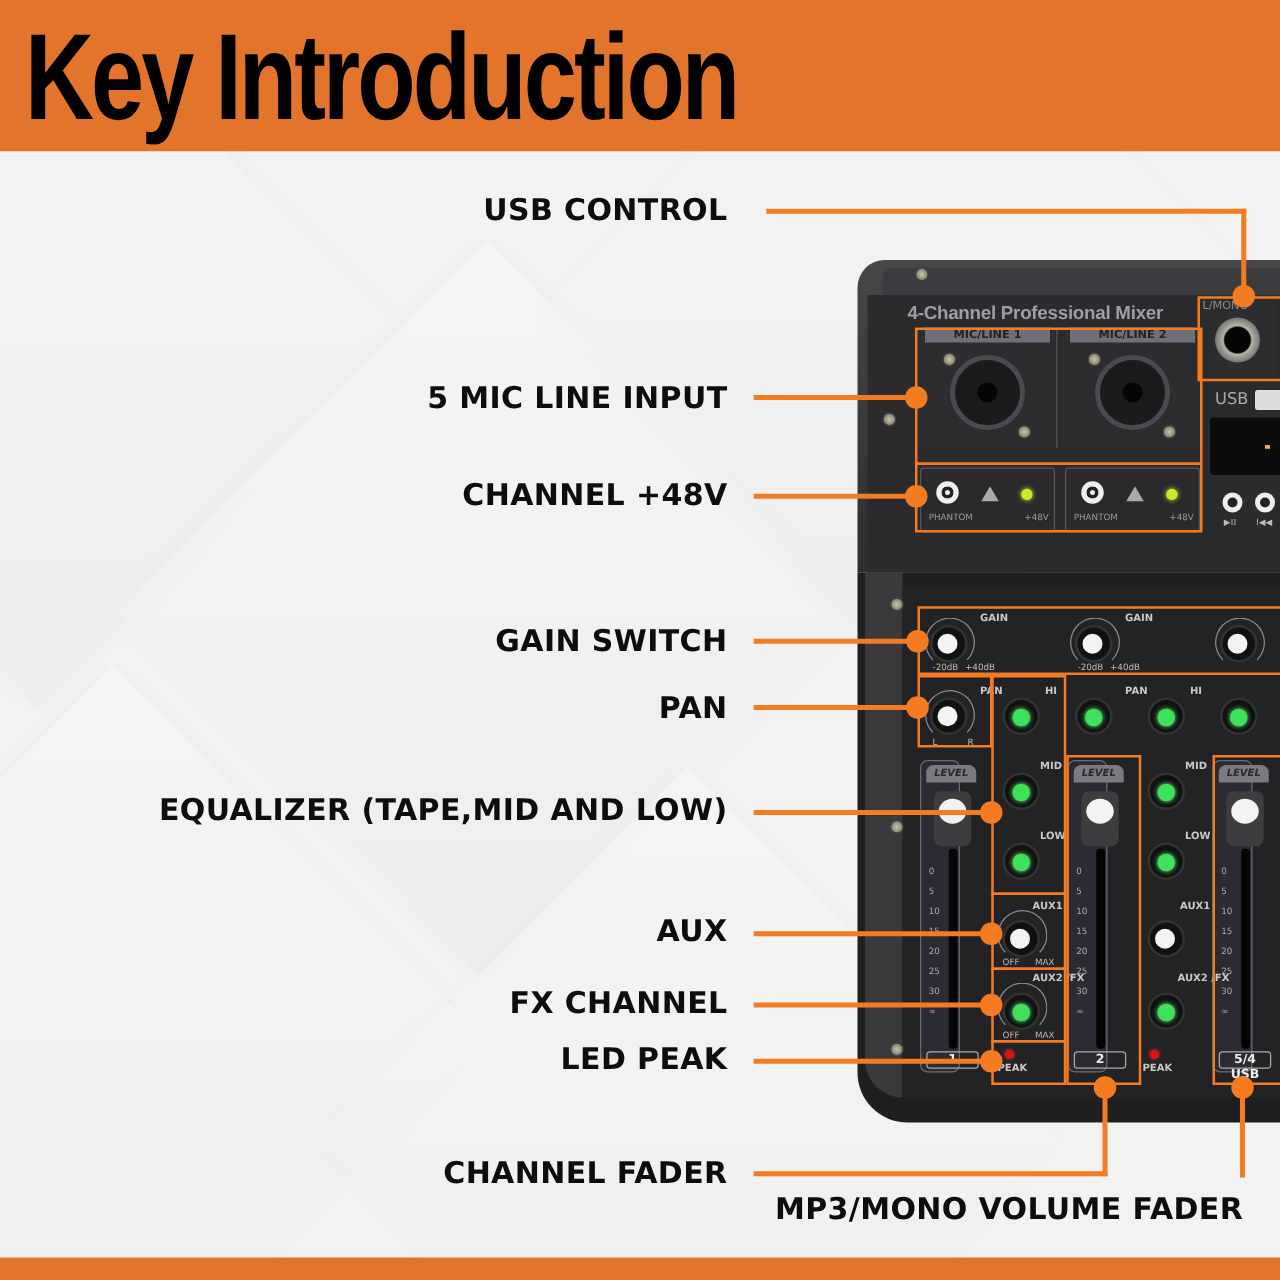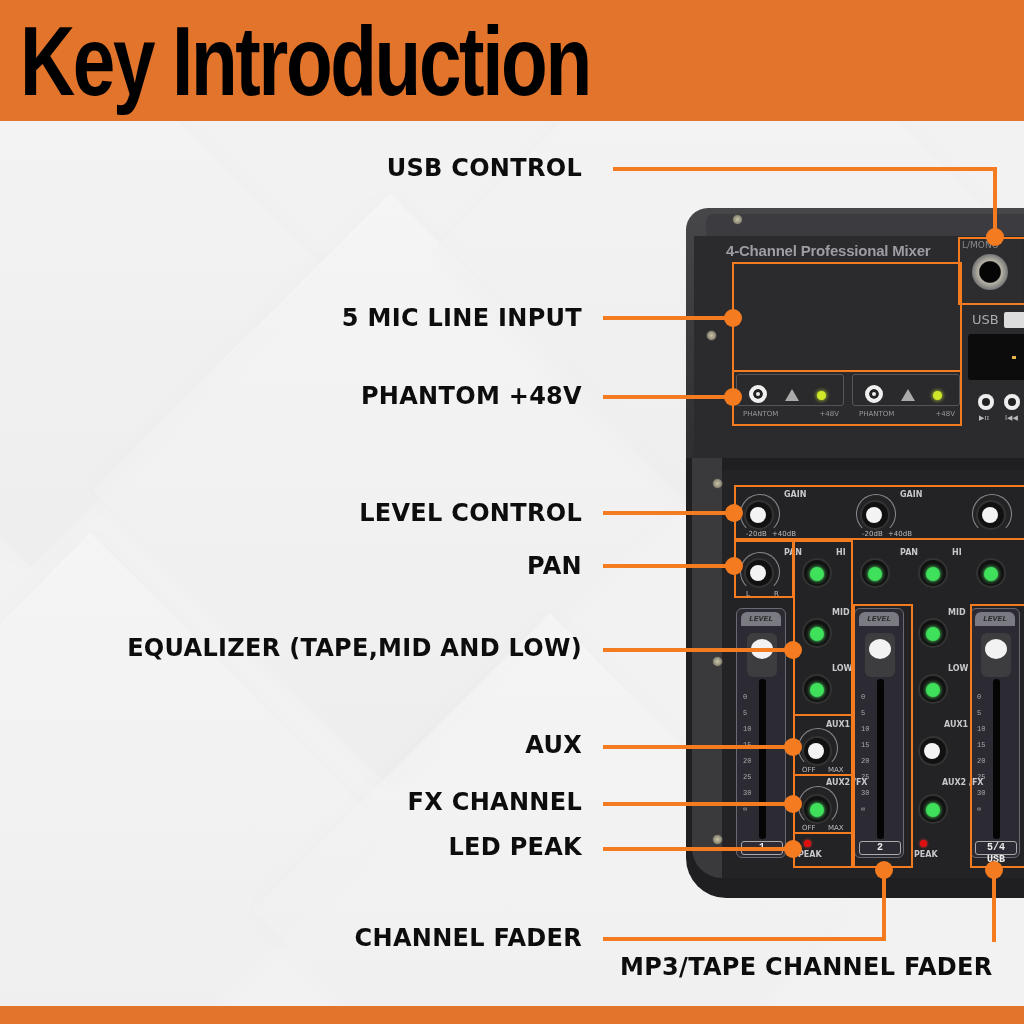--- a/index.html
+++ b/index.html
@@ -95,21 +95,21 @@
   }
   .xlr {
     position: absolute; left: 26px; top: 22px; width: 60px; height: 60px;
     border-radius: 50%; background: #1b1b1c; border: 4px solid #4a4a50;
   }
   .xlr::after {
     content: ""; position: absolute; left: 18px; top: 18px; width: 16px; height: 16px;
     border-radius: 50%; background: #050505;
   }
   .phantom-panel {
-    position: absolute; width: 108px; height: 32px; background: #2a2a2d;
+    position: absolute; width: 108px; height: 52px; background: #2a2a2d;
     border: 1px solid #55555a; border-radius: 3px;
   }
   .phantom-btn {
     position: absolute; left: 12px; top: 10px; width: 18px; height: 18px;
     border-radius: 50%; background: #f0f0f0; border: 4px solid #f0f0f0;
     box-shadow: inset 0 0 0 3px #222;
   }
   .warn-icon {
     position: absolute; left: 48px; top: 14px; width: 0; height: 0;
     border-left: 7px solid transparent; border-right: 7px solid transparent;
@@ -164,22 +164,22 @@
     content: ""; position: absolute; left: 6px; top: 7px; width: 14px; height: 14px;
     border-radius: 50%; background: #3fe05a; box-shadow: 0 0 4px #5fff7a;
   }
   .arc {
     position: absolute; width: 40px; height: 40px; border-radius: 50%;
     border: 1px solid #8a8a8f; border-bottom-color: transparent;
   }
   .tiny { position: absolute; font-size: 7px; color: #bbb; white-space: nowrap; }
   .small { position: absolute; font-size: 8px; color: #c8c8cc; font-weight: bold; white-space: nowrap; }
   .fader-strip {
-    position: absolute; width: 50px; height: 250px;
-    background: #2c2b33; border: 1px solid #6a6a73; border-radius: 6px; font-family: Liberation Mono, monospace;
+    position: absolute; width: 32px; height: 250px;
+    background: #2c2b33; border: 1px solid #6a6a73; border-radius: 6px;
   }
   .fader-strip .lvl {
     position: absolute; left: 4px; top: 3px; width: 40px; height: 14px; border-radius: 6px 6px 0 0;
     background: #7a7a83; color: #2a2a2a; font-size: 8px; font-style: italic;
     text-align: center; line-height: 14px; font-weight: bold;
   }
   .fader-strip .slot {
     position: absolute; left: 22px; top: 70px; width: 7px; height: 160px; background: #050505; border-radius: 3px;
   }
   .fader-strip .cap {
@@ -217,20 +217,32 @@
   <h1 class="header-title">Key Introduction</h1>
 </header>
 
 <div class="mixer">
   <div class="top-shell"></div>
   <div class="top-lip"></div>
   <div class="screw" style="left:46px; top:6px;"></div>
   <div class="top-face"></div>
   <div class="brand">4-Channel Professional Mixer</div>
 
+  <div class="xlr-panel" style="left:48px; top:54px;">
+    <div class="xlr-head">MIC/LINE  1</div>
+    <div class="xlr"></div>
+    <div class="screw" style="left:20px; top:20px;"></div>
+    <div class="screw" style="left:80px; top:78px;"></div>
+  </div>
+  <div class="xlr-panel" style="left:164px; top:54px;">
+    <div class="xlr-head">MIC/LINE  2</div>
+    <div class="xlr"></div>
+    <div class="screw" style="left:20px; top:20px;"></div>
+    <div class="screw" style="left:80px; top:78px;"></div>
+  </div>
   <div class="screw" style="left:20px; top:122px;"></div>
 
   <div class="phantom-panel" style="left:50px; top:166px;">
     <div class="phantom-btn"></div>
     <div class="warn-icon"></div>
     <div class="led-green"></div>
     <div class="phantom-text">
       <span>PHANTOM</span>
       <span>+48V</span>
     </div>
@@ -375,29 +387,29 @@
 <div class="obox" style="left:734px; top:540px; width:60px; height:58px;"></div>
 <div class="obox" style="left:793px; top:540px; width:60px; height:176px;"></div>
 <div class="obox" style="left:793px; top:714px; width:60px; height:62px;"></div>
 <div class="obox" style="left:793px; top:774px; width:60px; height:60px;"></div>
 <div class="obox" style="left:793px; top:832px; width:60px; height:36px;"></div>
 <div class="obox" style="left:853px; top:604px; width:60px; height:264px;"></div>
 <div class="obox" style="left:970px; top:604px; width:60px; height:264px;"></div>
 
 <div class="label" style="top:168px;">USB CONTROL</div>
 <div class="label" style="top:318px;">5 MIC LINE INPUT</div>
-<div class="label" style="top:396px;">PHANTOM +48V</div>
-<div class="label" style="top:513px;">LEVEL CONTROL</div>
+<div class="label" style="top:396px;">CHANNEL +48V</div>
+<div class="label" style="top:513px;">GAIN SWITCH</div>
 <div class="label" style="top:566px;">PAN</div>
 <div class="label" style="top:648px;">EQUALIZER (TAPE,MID AND LOW)</div>
 <div class="label" style="top:745px;">AUX</div>
 <div class="label" style="top:802px;">FX CHANNEL</div>
 <div class="label" style="top:847px;">LED PEAK</div>
 <div class="label" style="top:938px;">CHANNEL FADER</div>
-<div class="label bottom-right" style="top:967px;">MP3/TAPE CHANNEL FADER</div>
+<div class="label bottom-right" style="top:967px;">MP3/MONO VOLUME FADER</div>
 
 <div class="line" style="left:613px; top:167px; width:384px; height:4px;"></div>
 <div class="line" style="left:993px; top:167px; width:4px; height:70px;"></div>
 <div class="dot" style="left:995px; top:237px;"></div>
 
 <div class="line" style="left:603px; top:316px; width:130px; height:4px;"></div>
 <div class="dot" style="left:733px; top:318px;"></div>
 
 <div class="line" style="left:603px; top:395px; width:130px; height:4px;"></div>
 <div class="dot" style="left:733px; top:397px;"></div>

